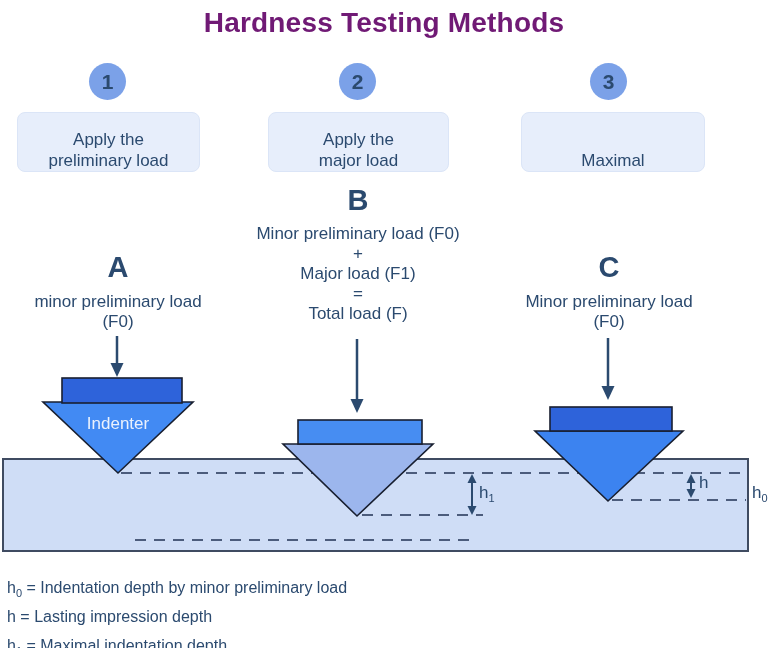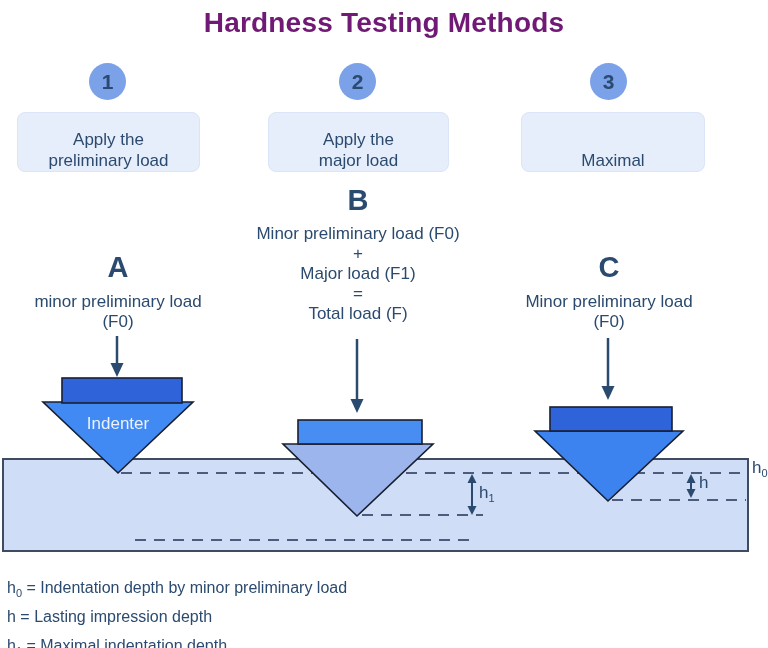--- a/index.html
+++ b/index.html
@@ -28,21 +28,21 @@
   .stage-a .letter,.stage-c .letter{margin-bottom:8px;}
   .stage-b .letter{margin-bottom:7px;}
 
   .diagram-svg{position:absolute;left:0;top:0;width:768px;height:648px;}
 
   .indenter-label{position:absolute;left:68px;top:414px;width:100px;text-align:center;
          font-size:17px;color:#eaf1fd;}
 
   .depth-label{position:absolute;font-size:17px;color:#2b4a6f;white-space:nowrap;}
   .depth-label sub, .legend-line sub{font-size:11px;}
-  .lab-h0{left:752px;top:458px;}
+  .lab-h0{left:752px;top:483px;}
   .lab-h{left:699px;top:473px;}
   .lab-h1{left:479px;top:483px;}
 
   .legend{position:absolute;left:7px;top:576px;color:#2b4a6f;font-size:16px;line-height:24px;}
   .legend-line{white-space:pre;}
 </style>
 </head>
 <body>
 
 <div class="canvas">

